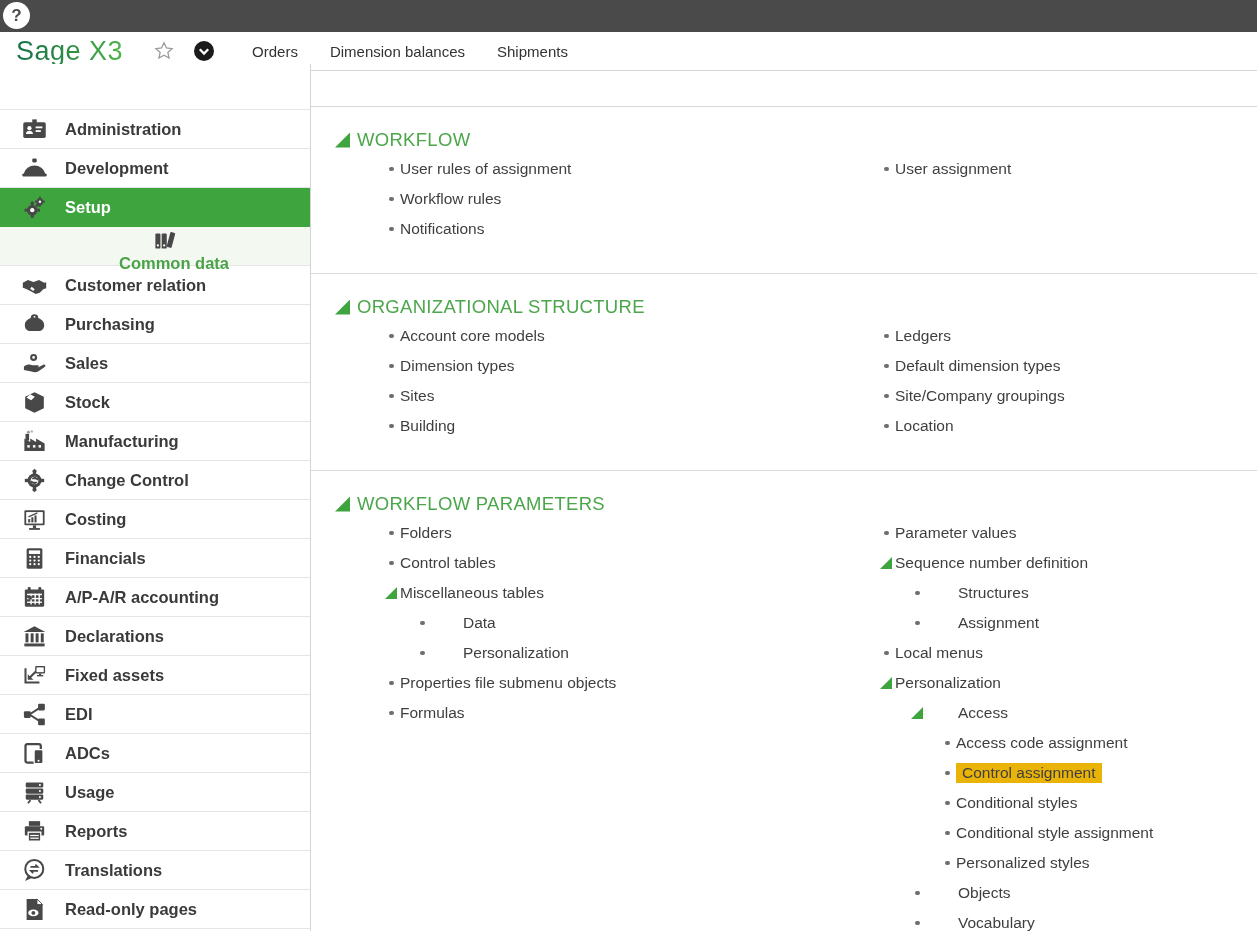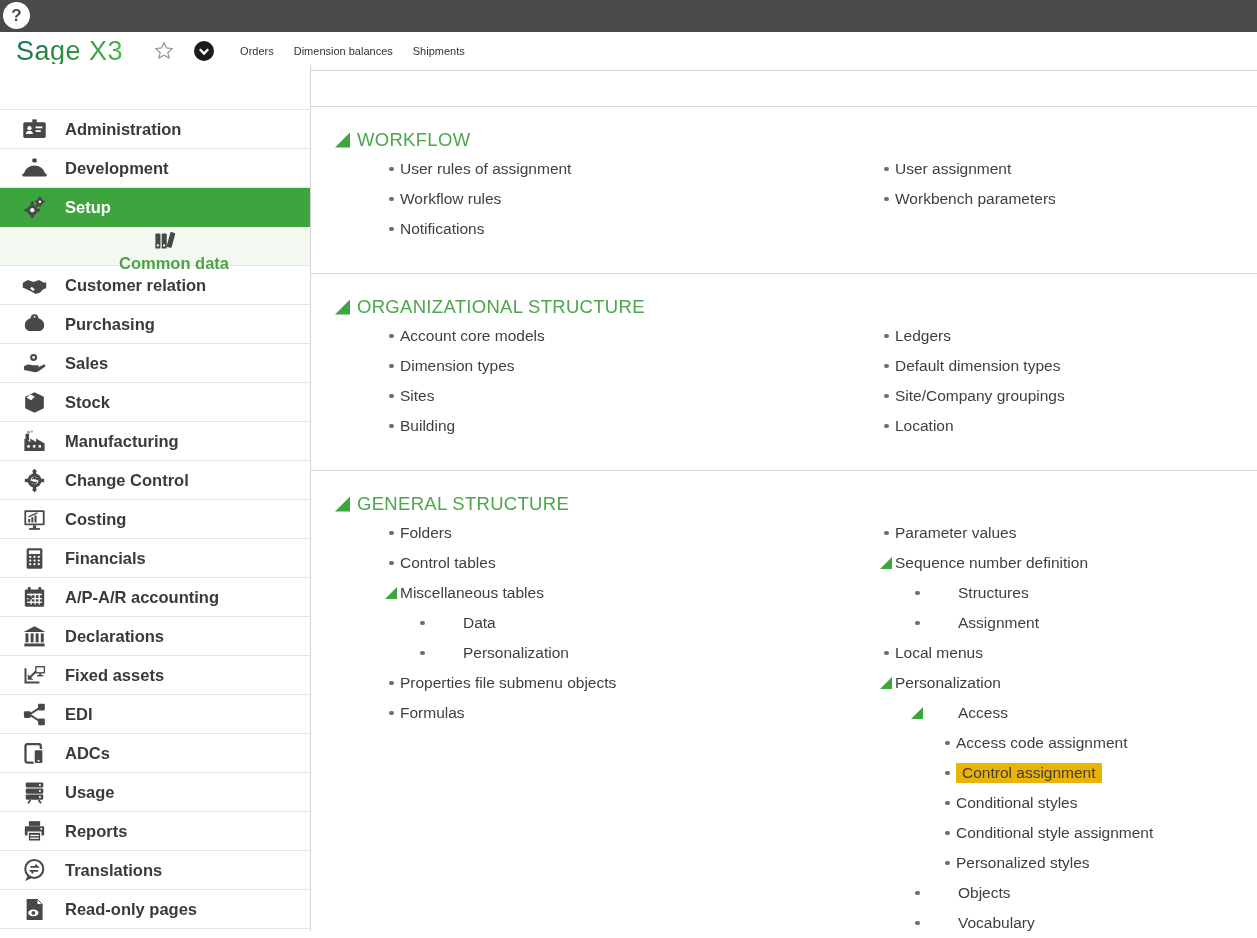--- a/index.html
+++ b/index.html
@@ -14,21 +14,21 @@
 
   
   .header { position:absolute; left:0; top:32px; width:1257px; height:39px; background:#fff;
             border-bottom:1px solid #D5D5D5; display:flex; align-items:center; }
   .logo { margin-left:16px; font-size:27px; font-weight:400; letter-spacing:.5px;
           background:linear-gradient(90deg,#17734A 0%,#2E9143 55%,#4FB54A 100%);
           -webkit-background-clip:text; background-clip:text; color:transparent; cursor:pointer; }
   .star-wrap { margin-left:30px; display:flex; align-items:center; cursor:pointer; }
   .chev-wrap { margin-left:19px; display:flex; align-items:center; cursor:pointer; }
   .topnav { display:flex; align-items:center; margin-left:6px; }
-  .topnav .navlink { margin-left:20px; font-size:11px; color:#333; cursor:pointer; white-space:nowrap; }
+  .topnav .navlink { margin-left:32px; font-size:15px; color:#333; cursor:pointer; white-space:nowrap; }
 
   
   .sidebar { position:absolute; left:0; top:64px; width:311px; height:867px;
              border-right:1px solid #D5D5D5; background:#fff;font-weight:bold; }
   .side-list { list-style:none; margin-top:45px; border-top:1px solid #E5E5E5; }
   .side-item { height:39px; display:flex; align-items:center; padding-left:21px;
                border-bottom:1px solid #E5E5E5; cursor:pointer; background:#fff; }
   .side-item .s-icon { width:27px; height:27px; flex:0 0 27px; display:flex;
                        align-items:center; justify-content:center; }
   .side-item .s-label { margin-left:17px; font-size:16.5px; color:#3A3A3A; white-space:nowrap; }
@@ -405,26 +405,20 @@
               <span class="e-label">Notifications</span>
             </div>
           </div>
           <div class="col2">
             <div class="entry">
               <span class="marker">
                 <span class="dot"></span>
               </span>
               <span class="e-label">User assignment</span>
             </div>
-            <div class="entry">
-              <span class="marker">
-                <span class="dot"></span>
-              </span>
-              <span class="e-label">Workbench parameters</span>
-            </div>
           </div>
         </div>
       </div>
       <div class="section sec-2 bordered">
         <div class="sec-title">
           <span class="tri"></span>
           <span class="t-label">ORGANIZATIONAL STRUCTURE</span>
         </div>
         <div class="cols">
           <div class="col1">
@@ -477,21 +471,21 @@
                 <span class="dot"></span>
               </span>
               <span class="e-label">Location</span>
             </div>
           </div>
         </div>
       </div>
       <div class="section sec-3">
         <div class="sec-title">
           <span class="tri"></span>
-          <span class="t-label">GENERAL STRUCTURE</span>
+          <span class="t-label">WORKFLOW PARAMETERS</span>
         </div>
         <div class="cols">
           <div class="col1">
             <div class="entry">
               <span class="marker">
                 <span class="dot"></span>
               </span>
               <span class="e-label">Folders</span>
             </div>
             <div class="entry">

